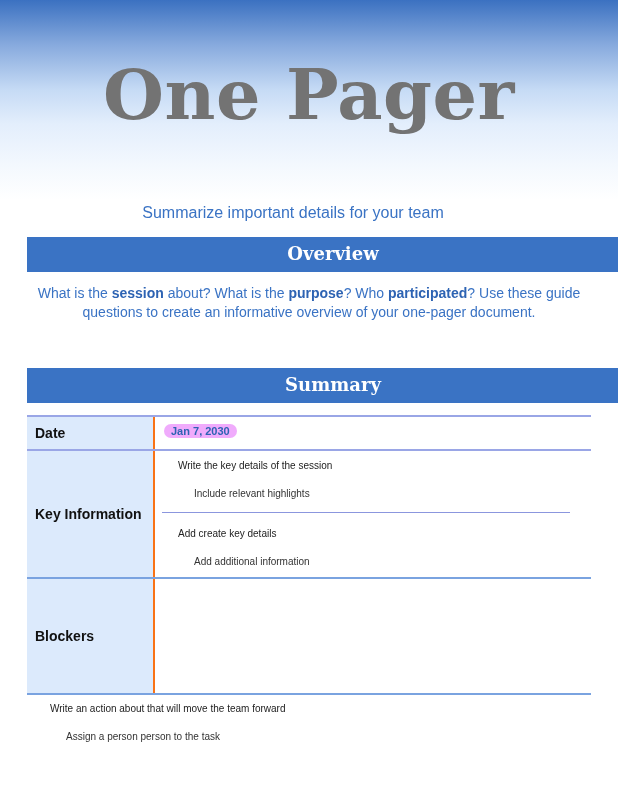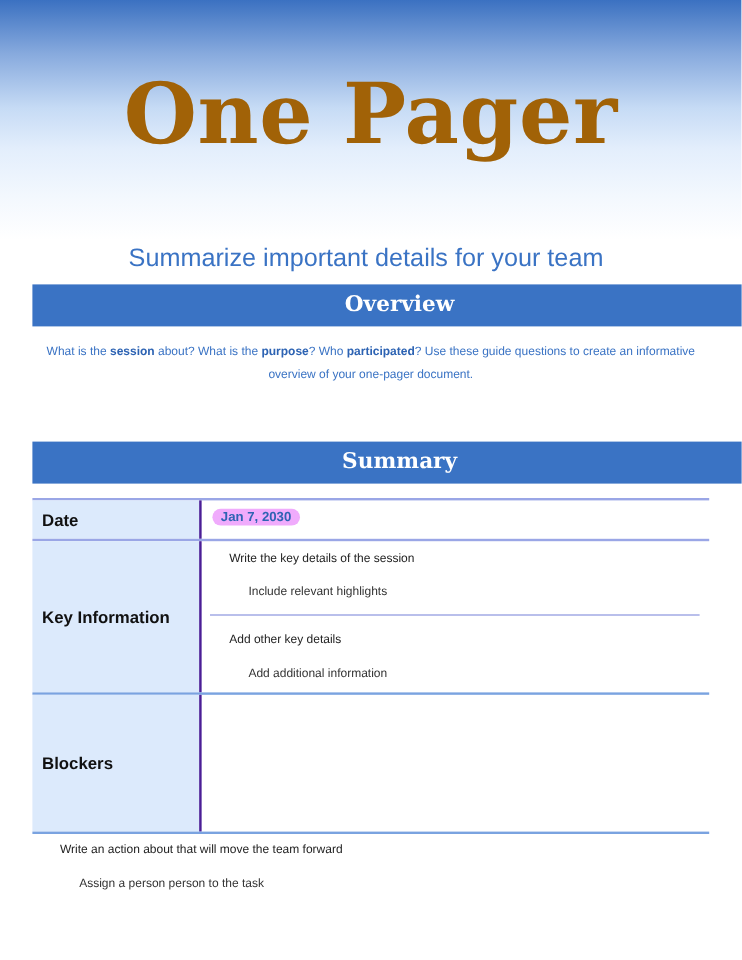--- a/index.html
+++ b/index.html
@@ -4,45 +4,45 @@
   <style>
     * { box-sizing: border-box; margin: 0; padding: 0; }
     html, body { width: 618px; height: 800px; overflow: hidden; background: #ffffff; }
     body { font-family: "Liberation Sans", sans-serif; position: relative; }
     .header-band {
       position: absolute; left: 0; top: 0; width: 618px; height: 200px;
       background: linear-gradient(to bottom, #3b71c1 0%, #86a9dd 22%, #c6dbf5 45%, #e3eefc 62%, #f3f8fe 82%, #ffffff 100%);
     }
     .title {
       position: absolute; left: 0; top: 50px; width: 618px; text-align: center;
-      font-family: "DejaVu Serif", serif; font-size: 70px; color: #a16207; letter-spacing: 0.5px;
+      font-family: "DejaVu Serif", serif; font-size: 70px; color: #737373; letter-spacing: 0.5px;
       line-height: 90px;
     }
     .subtitle {
-      position: absolute; left: 12px; top: 204px; width: 586px; text-align: center;
-      font-size: 21px; color: #3a73c4;
+      position: absolute; left: 0; top: 204px; width: 586px; text-align: center;
+      font-size: 16px; color: #3a73c4;
     }
     .bar {
       position: absolute; left: 27px; width: 612px; height: 35px; background: #3a73c4;
       color: #ffffff; text-align: center; font-family: "DejaVu Serif", serif; font-weight: bold;
       font-size: 18px; line-height: 34px;
     }
     .bar.overview { top: 237px; }
     .bar.summary { top: 368px; }
     .overview-text {
       position: absolute; left: 20px; top: 284px; width: 578px; text-align: center;
-      font-size: 10px; line-height: 19px; color: #3a73c4;
+      font-size: 14px; line-height: 19px; color: #3a73c4;
     }
     .overview-text b { font-weight: bold; color: #2d63b3; }
     .table {
       position: absolute; left: 27px; top: 415px; width: 564px;
     }
     .row { display: flex; position: relative; }
     .row .label {
-      width: 141px; background: #dceafc; border-right: 2px solid #4c1d95;
+      width: 128px; background: #dceafc; border-right: 2px solid #f97316;
       font-size: 14px; font-weight: bold; color: #111; padding-left: 8px;
       display: flex; align-items: center;
     }
     .row .content { flex: 1; padding-left: 7px; position: relative; }
     .row.date { height: 34px; border-top: 2px solid #9aa6e6; }
     .row.key { height: 128px; border-top: 2px solid #9aa6e6; }
     .row.blockers { height: 116px; border-top: 2px solid #7aa3e0; }
     .row.next { height: 82px; border-top: 2px solid #7aa3e0; }
     .row.next .label { align-items: flex-end; padding-bottom: 14px; }
     .date-pill {
@@ -74,21 +74,21 @@
       <span class="date-pill">Jan 7, 2030</span>
     </div>
   </div>
 
   <div class="row key">
     <div class="label">Key Information</div>
     <div class="content">
       <div class="item-h" style="top:9px">Write the key details of the session</div>
       <div class="item-t" style="top:37px">Include relevant highlights</div>
       <div class="sep" style="top:61px"></div>
-      <div class="item-h" style="top:77px">Add other key details</div>
+      <div class="item-h" style="top:77px">Add create key details</div>
       <div class="item-t" style="top:105px">Add additional information</div>
     </div>
   </div>
 
   <div class="row blockers">
     <div class="label">Blockers</div>
   </div>
 
   <div class="row next">
     <div class="content">

